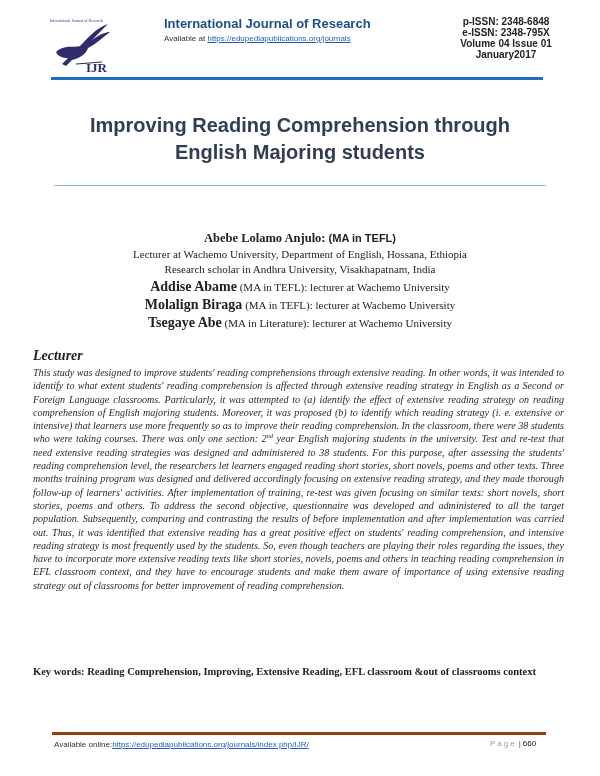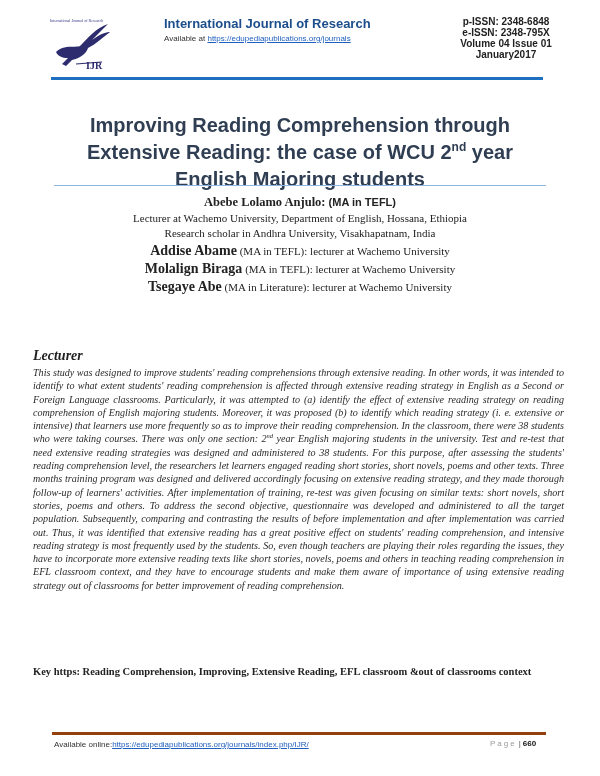--- a/index.html
+++ b/index.html
@@ -1,43 +1,43 @@
 <!DOCTYPE html>
 <html><head>
 <meta charset="utf-8">
 <style>
   html, body { margin: 0; padding: 0; background: #ffffff; }
   body { width: 600px; height: 776px; position: relative; overflow: hidden; font-family: "Liberation Serif", serif; color: #222; }
   .logo { position: absolute; left: 50px; top: 18px; width: 62px; height: 56px; }
   .logo-caption { position: absolute; left: 0; top: 0; font-size: 4px; color: #3a3a8a; font-family: "Liberation Serif", serif; white-space: nowrap; }
-  .logo-ijr { position: absolute; left: 36px; top: 42px; font-size: 10px; font-weight: bold; color: #2c2c6e; font-family: "Liberation Serif", serif; text-align: right; }
+  .logo-ijr { position: absolute; left: 36px; top: 42px; font-size: 13px; font-weight: bold; color: #2c2c6e; font-family: "Liberation Serif", serif; text-align: right; }
   .journal-title { position: absolute; left: 164px; top: 16px; font-family: "Liberation Sans", sans-serif; font-size: 13px; font-weight: bold; color: #1b4e8a; white-space: nowrap; }
   .journal-avail { position: absolute; left: 164px; top: 34px; font-family: "Liberation Sans", sans-serif; font-size: 8px; color: #333; white-space: nowrap; }
   .journal-avail a { color: #1f5fbf; text-decoration: underline; }
   .issn { position: absolute; left: 452px; top: 16px; width: 108px; font-family: "Liberation Sans", sans-serif; font-size: 10px; font-weight: bold; color: #222; text-align: center; line-height: 11px; }
   .top-rule { position: absolute; left: 51px; top: 77px; width: 492px; height: 3px; background: #1f6fc0; }
   .title { position: absolute; left: 60px; top: 112px; width: 480px; text-align: center; font-family: "Liberation Sans", sans-serif; font-weight: bold; font-size: 20px; line-height: 27px; color: #2f3e52; }
   .title sup { font-size: 12px; vertical-align: 8px; line-height: 0; }
   .title-rule { position: absolute; left: 54px; top: 185px; width: 492px; height: 1px; background: #8fb6e0; }
   .authors { position: absolute; left: 30px; top: 195px; width: 540px; text-align: center; font-size: 11px; line-height: 15.5px; }
-  .main-author { font-weight: bold; font-size: 12.5px; }
+  .main-author { font-weight: bold; font-size: 12.5px; margin-top: 36px; }
   .main-author .degree { font-family: "Liberation Sans", sans-serif; font-size: 11px; }
   .coauthor-name { font-weight: bold; font-size: 14px; }
   .coauthor { line-height: 18px; }
   .abstract-heading { position: absolute; left: 33px; top: 348px; font-size: 14px; font-weight: bold; font-style: italic; }
   .abstract { position: absolute; left: 33px; top: 366px; width: 531px; font-size: 10.1px; font-style: italic; line-height: 13.3px; text-align: justify; color: #2a2a2a; }
   .abstract sup { font-size: 6.5px; line-height: 0; }
   .keywords { position: absolute; left: 33px; top: 665px; width: 531px; font-size: 10.5px; font-weight: bold; line-height: 13.5px; }
   .footer-rule { position: absolute; left: 52px; top: 732px; width: 494px; height: 3px; background: #943f0e; }
   .footer-left { position: absolute; left: 54px; top: 740px; font-family: "Liberation Sans", sans-serif; font-size: 8px; color: #333; white-space: nowrap; }
   .footer-left a { color: #1f5fbf; text-decoration: underline; }
   .footer-right { position: absolute; left: 490px; top: 739px; font-family: "Liberation Sans", sans-serif; font-size: 8px; white-space: nowrap; }
   .page-label { color: #9a9a9a; letter-spacing: 2px; }
   .page-sep { color: #555; margin: 0 2px; }
-  .page-num { font-weight: bold; color: #111; }
+  .page-num { font-weight: normal; color: #111; }
 </style>
 </head>
 <body>
 
 <div class="logo">
   <span class="logo-caption">International Journal of Research</span>
   <svg width="62" height="56" viewBox="0 0 62 56" style="position:absolute;left:0;top:0;">
     <path d="M6 34 C14 26, 24 30, 30 28 C38 20, 46 10, 58 6 C50 14, 46 18, 42 22 C50 16, 56 14, 60 14 C52 20, 46 26, 38 30 C36 36, 30 40, 22 42 L16 48 L12 46 L18 40 C12 40, 8 38, 6 34 Z" fill="#2c2c6e"></path>
     <path d="M26 46 L52 44" stroke="#2c2c6e" stroke-width="1.2" fill="none"></path>
   </svg>
@@ -51,34 +51,33 @@
   <div>p-ISSN: 2348-6848</div>
   <div>e-ISSN: 2348-795X</div>
   <div>Volume 04 Issue 01</div>
   <div>January2017</div>
 </div>
 
 <div class="top-rule"></div>
 
 <div class="title">
   <div>Improving Reading Comprehension through</div>
-  <div><span>Extensive Reading: the case of WCU 2</span><sup>nd</sup><span> year</span></div>
   <div>English Majoring students</div>
 </div>
 <div class="title-rule"></div>
 
 <div class="authors">
   <div class="main-author"><span>Abebe Lolamo Anjulo:</span><span class="degree"> (MA in TEFL)</span></div>
   <div>Lecturer at Wachemo University, Department of English, Hossana, Ethiopia</div>
   <div>Research scholar in Andhra University, Visakhapatnam, India</div>
   <div class="coauthor"><span class="coauthor-name">Addise Abame</span><span> (MA in TEFL): lecturer at Wachemo University</span></div>
   <div class="coauthor"><span class="coauthor-name">Molalign Biraga</span><span> (MA in TEFL): lecturer at Wachemo University</span></div>
   <div class="coauthor"><span class="coauthor-name">Tsegaye Abe</span><span> (MA in Literature): lecturer at Wachemo University</span></div>
 </div>
 
 <div class="abstract-heading">Lecturer</div>
 <div class="abstract"><span>This study was designed to improve students' reading comprehensions through extensive reading. In other words, it was intended to identify to what extent students' reading comprehension is affected through extensive reading strategy in English as a Second or Foreign Language classrooms. Particularly, it was attempted to (a) identify the effect of extensive reading strategy on reading comprehension of English majoring students. Moreover, it was proposed (b) to identify which reading strategy (i. e. extensive or intensive) that learners use more frequently so as to improve their reading comprehension. In the classroom, there were 38 students who were taking courses. There was only one section: 2</span><sup>nd</sup><span> year English majoring students in the university. Test and re-test that need extensive reading strategies was designed and administered to 38 students. For this purpose, after assessing the students' reading comprehension level, the researchers let learners engaged reading short stories, short novels, poems and other texts. Three months training program was designed and delivered accordingly focusing on extensive reading strategy, and they made thorough follow-up of learners' activities.  After implementation of training, re-test was given focusing on similar texts: short novels, short stories, poems and others. To address the second objective, questionnaire was developed and administered to all the target population.  Subsequently, comparing and contrasting the results of before implementation and after implementation was carried out. Thus, it was identified that extensive reading has a great positive effect on students' reading comprehension, and intensive reading strategy is most frequently used by the students. So, even though teachers are playing their roles regarding the issues, they have to incorporate more extensive reading texts like short stories, novels, poems and others in teaching reading comprehension in EFL classroom context, and they have to encourage students and make them aware of importance of using extensive reading strategy out of classrooms for better improvement of reading comprehension.</span></div>
 
-<div class="keywords"><span>Key https:  </span><span>Reading Comprehension, Improving, Extensive Reading, EFL classroom &amp;out of classrooms context</span></div>
+<div class="keywords"><span>Key words:  </span><span>Reading Comprehension, Improving, Extensive Reading, EFL classroom &amp;out of classrooms context</span></div>
 
 <div class="footer-rule"></div>
 <div class="footer-left"><span>Available online:</span><a>https://edupediapublications.org/journals/index.php/IJR/</a></div>
 <div class="footer-right"><span class="page-label">Page</span><span class="page-sep">|</span><span class="page-num">660</span></div>
 
 </body></html>

